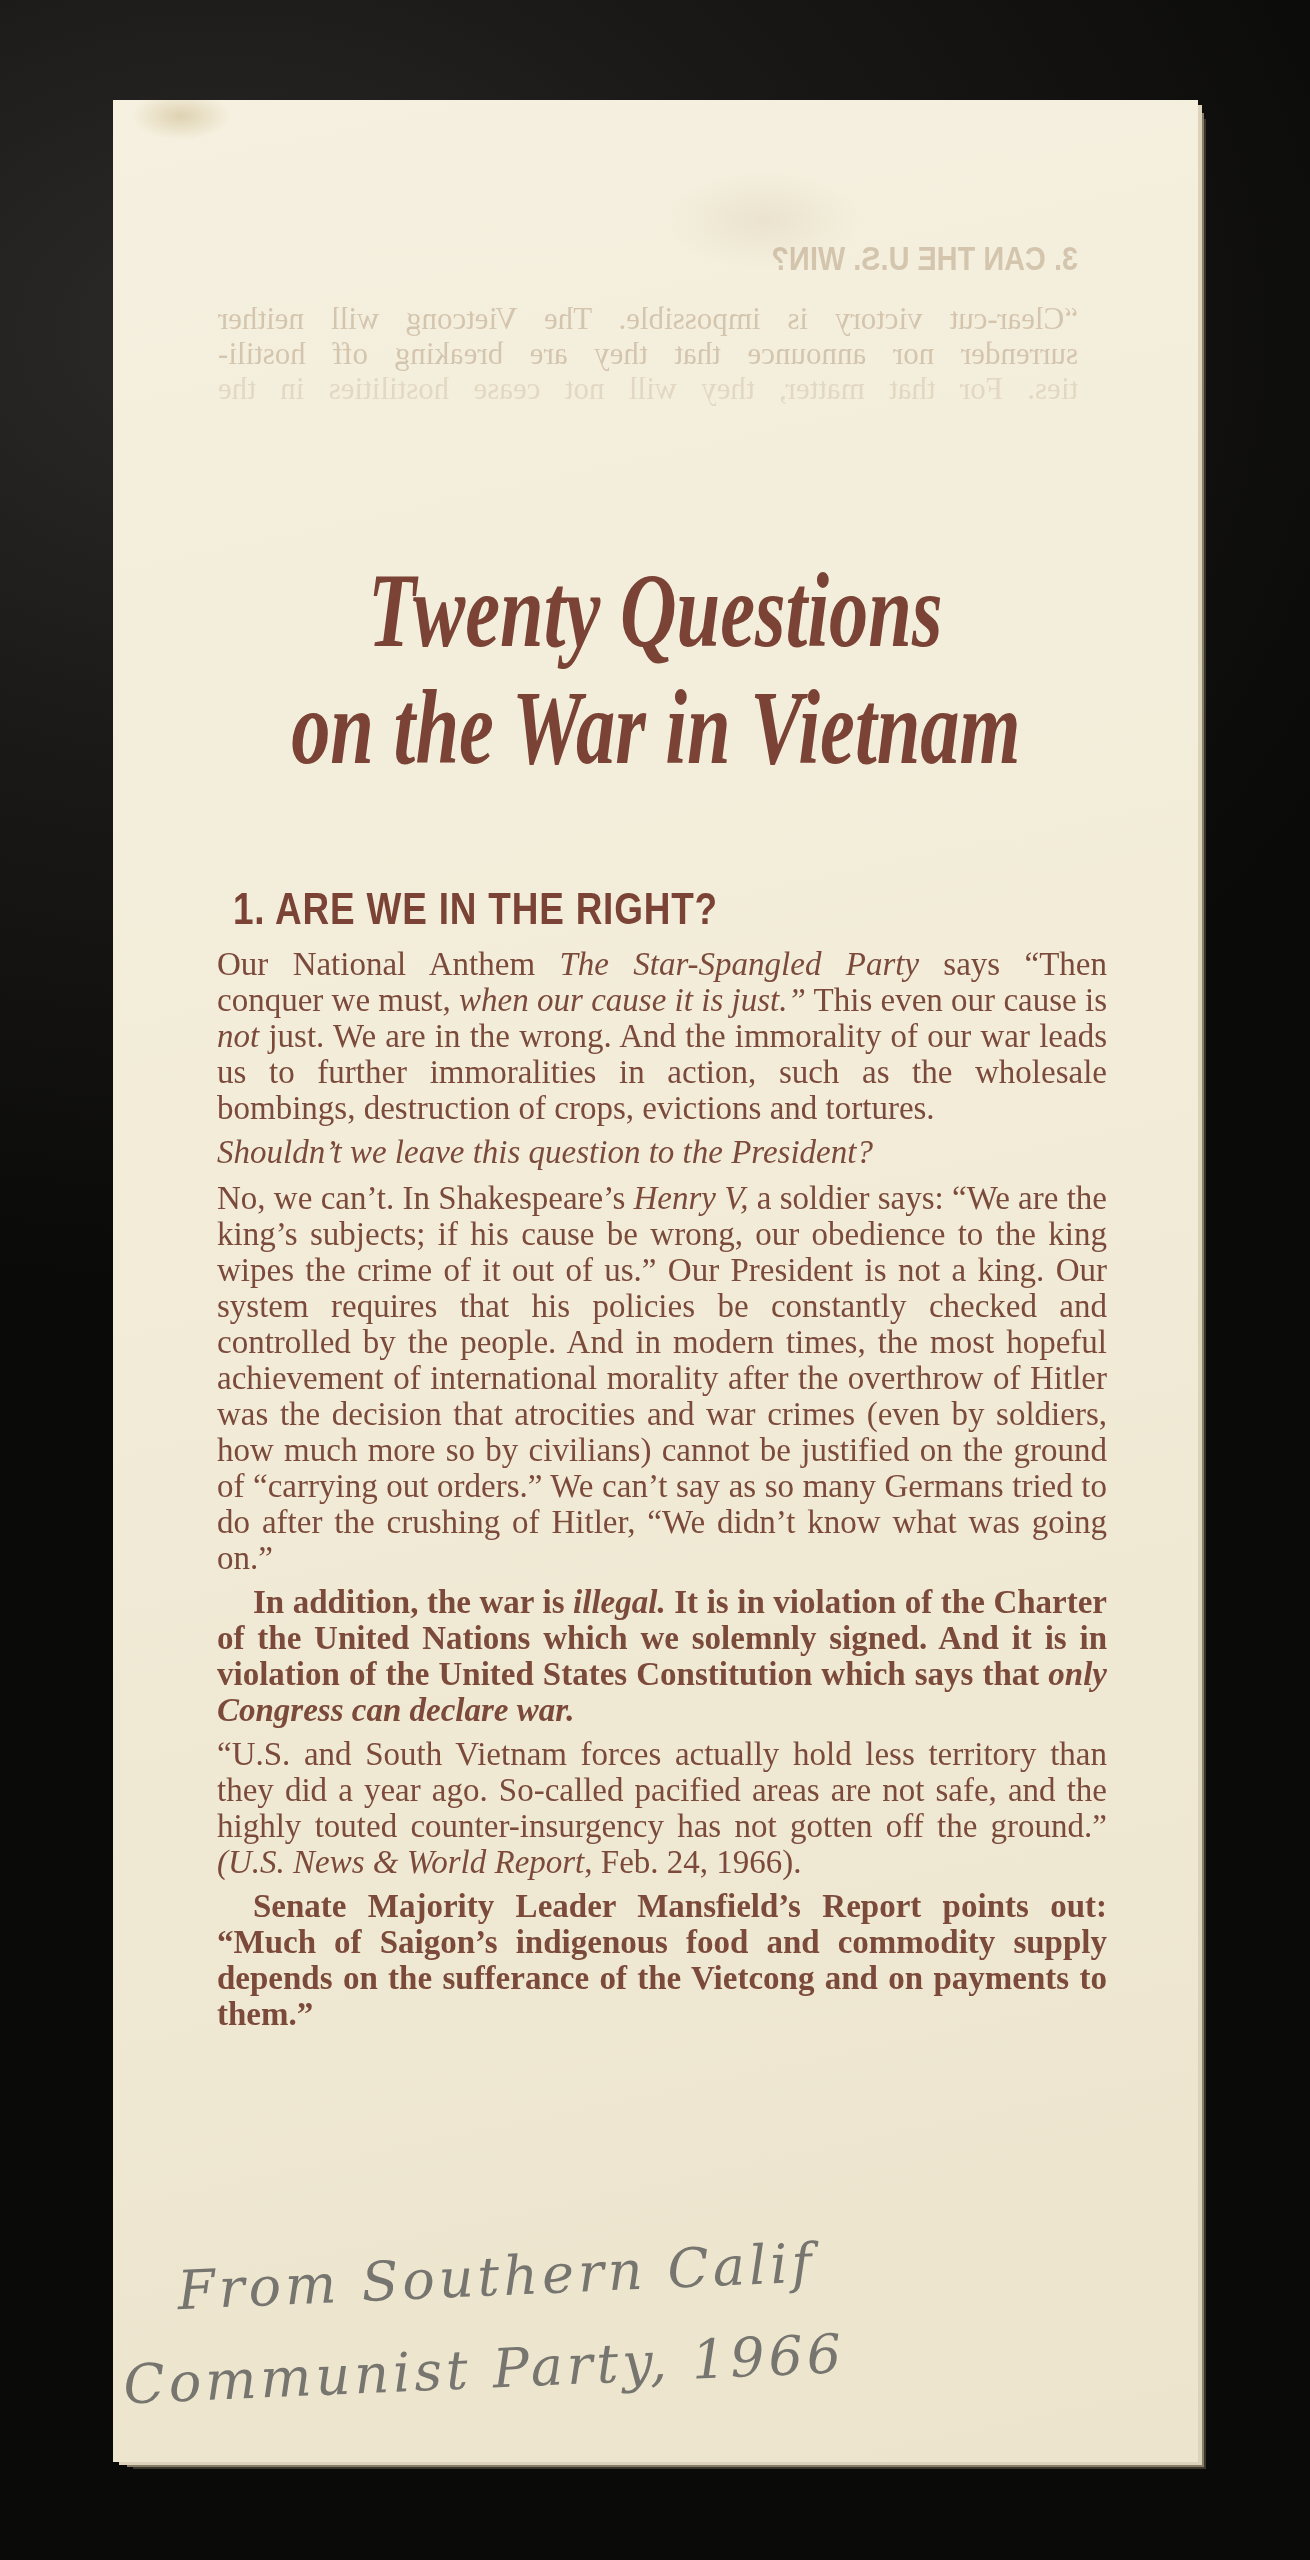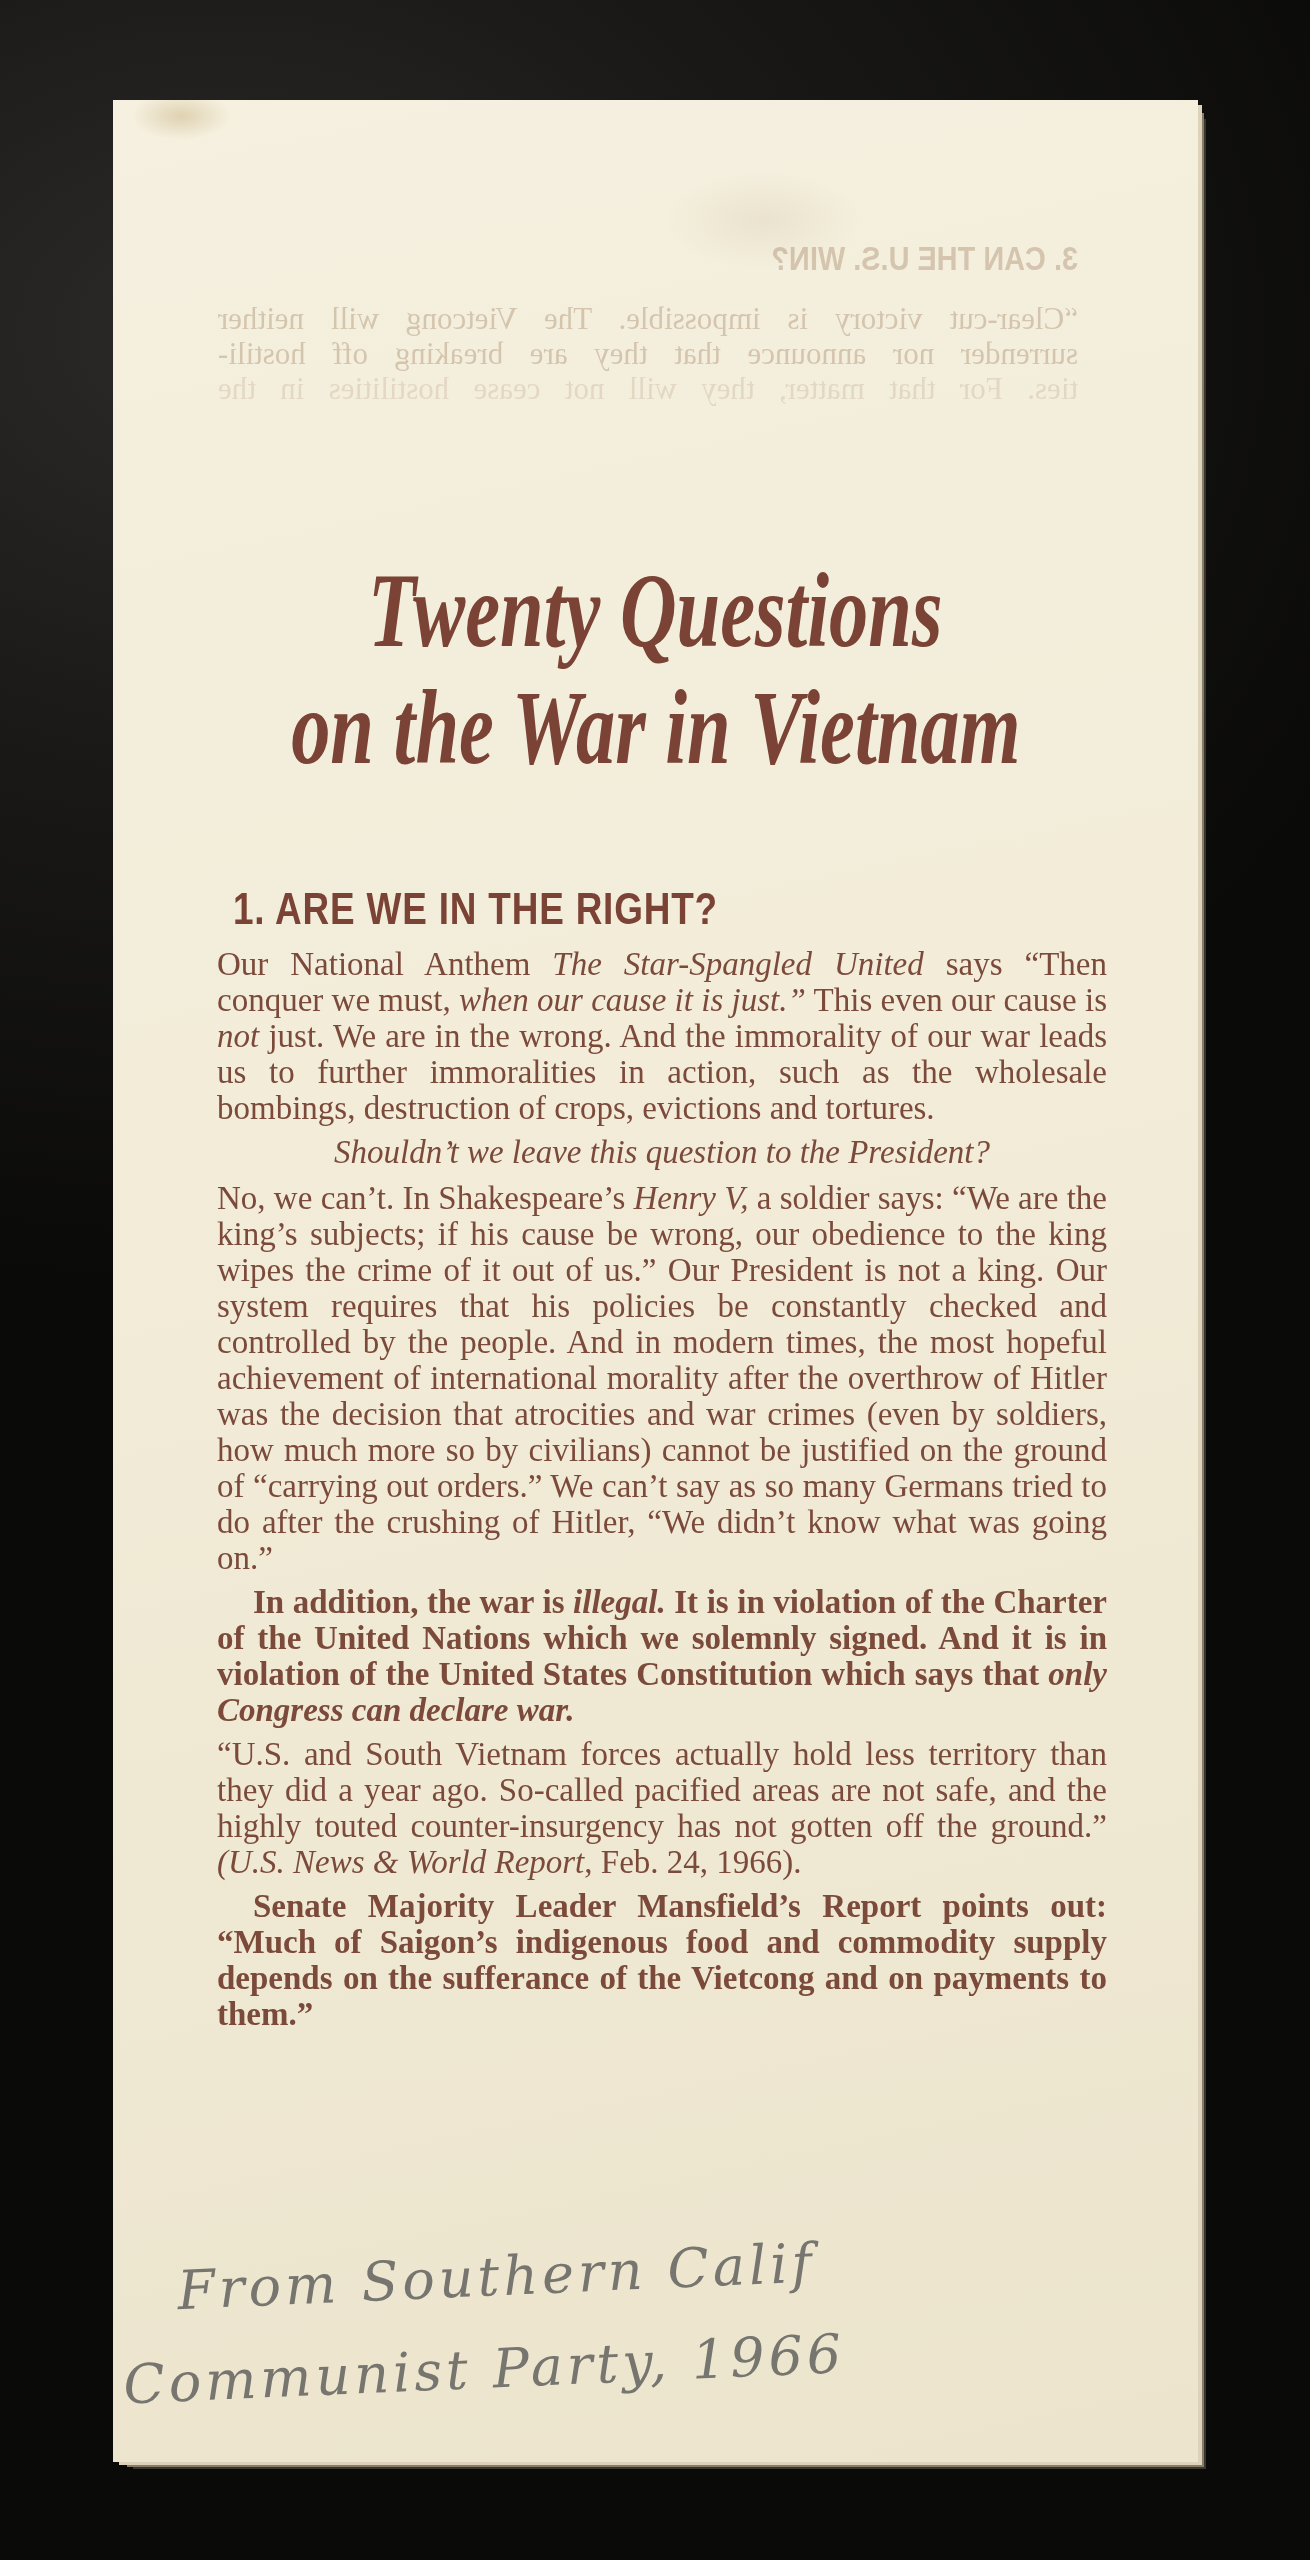--- a/index.html
+++ b/index.html
@@ -47,21 +47,21 @@
   }
   .content h2{
     margin:0 0 14px 16px;color:#7a4335;
     font-family:"Liberation Sans", sans-serif;font-weight:bold;
     font-size:45px;line-height:1.05;
   }
   .content h2 span{display:inline-block;transform:scaleX(.82);transform-origin:left center;white-space:nowrap;letter-spacing:1px;}
   .content h2.h2b{margin-top:44px;}
   .content p{margin:0 0 8px 0;text-align:justify;}
   .content p.indent{text-indent:36px;font-weight:bold;}
-  .content p.qline{font-style:italic;text-align:center;margin:8px 0 10px 0;}
+  .content p.qline{font-style:italic;text-align:left;margin:8px 0 10px 0;}
   
   .handnote{
     position:absolute;top:2128px;left:8px;width:900px;
     transform:rotate(-2.5deg);
     color:#77756f;font-style:italic;
     font-size:54px;line-height:92px;letter-spacing:4px;
     font-family:"DejaVu Serif", serif;
   }
   .hn1{padding-left:58px;}
 </style>
@@ -80,21 +80,21 @@
 
     <div class="sub-row sub1">
       <span>Twenty Questions</span>
     </div>
     <div class="sub-row sub2">
       <span>on the War in Vietnam</span>
     </div>
 
     <div class="content">
       <h2><span>1.  ARE WE IN THE RIGHT?</span></h2>
-      <p><span>Our National Anthem </span><i>The Star-Spangled United</i><span> says “Then conquer we must, </span><i>when our cause it is just.”</i><span> This even our cause is </span><i>not</i><span> just. We are in the wrong. And the immorality of our war leads us to further immoralities in action, such as the wholesale bombings, destruction of crops, evictions and tortures.</span></p>
+      <p><span>Our National Anthem </span><i>The Star-Spangled Party</i><span> says “Then conquer we must, </span><i>when our cause it is just.”</i><span> This even our cause is </span><i>not</i><span> just. We are in the wrong. And the immorality of our war leads us to further immoralities in action, such as the wholesale bombings, destruction of crops, evictions and tortures.</span></p>
       <p class="qline"><i>Shouldn’t we leave this question to the President?</i></p>
       <p><span>No, we can’t. In Shakespeare’s </span><i>Henry V,</i><span> a soldier says: “We are the king’s subjects; if his cause be wrong, our obedience to the king wipes the crime of it out of us.” Our President is not a king. Our system requires that his policies be constantly checked and controlled by the people. And in modern times, the most hopeful achievement of international morality after the overthrow of Hitler was the decision that atrocities and war crimes (even by soldiers, how much more so by civilians) cannot be justified on the ground of “carrying out orders.” We can’t say as so many Germans tried to do after the crushing of Hitler, “We didn’t know what was going on.”</span></p>
       <p class="indent"><span>In addition, the war is </span><i>illegal.</i><span> It is in violation of the Charter of the United Nations which we solemnly signed. And it is in violation of the United States Constitution which says that </span><i>only Congress can declare war.</i></p>
 
       <p><span>“U.S. and South Vietnam forces actually hold less territory than they did a year ago. So-called pacified areas are not safe, and the highly touted counter-insurgency has not gotten off the ground.” </span><i>(U.S. News &amp; World Report</i><span>, Feb. 24, 1966).</span></p>
       <p class="indent"><span>Senate Majority Leader Mansfield’s Report points out: “Much of Saigon’s indigenous food and commodity supply depends on the sufferance of the Vietcong and on payments to them.”</span></p>
     </div>
 
     <div class="handnote">
       <div class="hn1">From Southern Calif</div>

